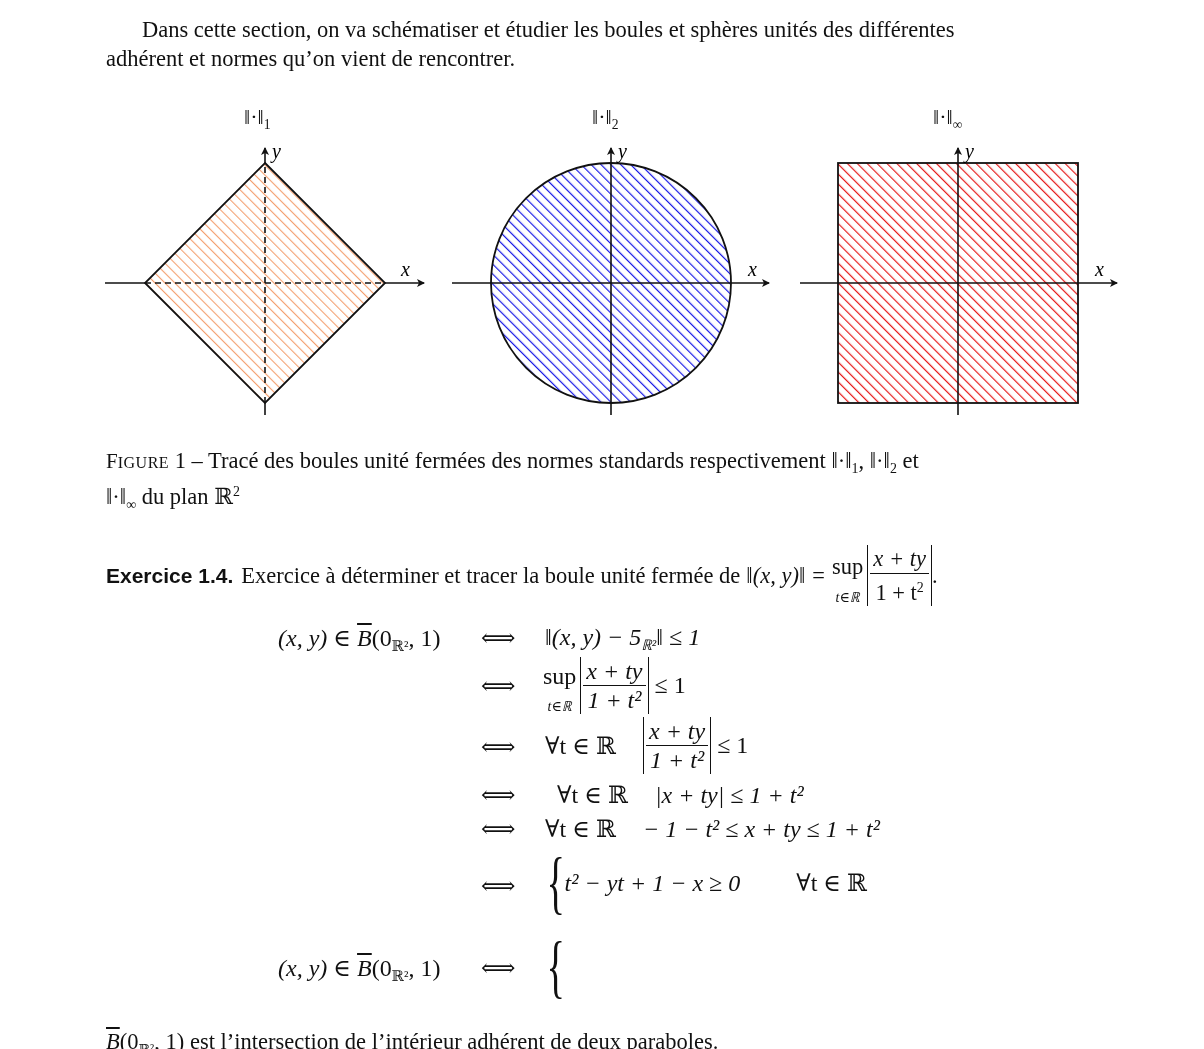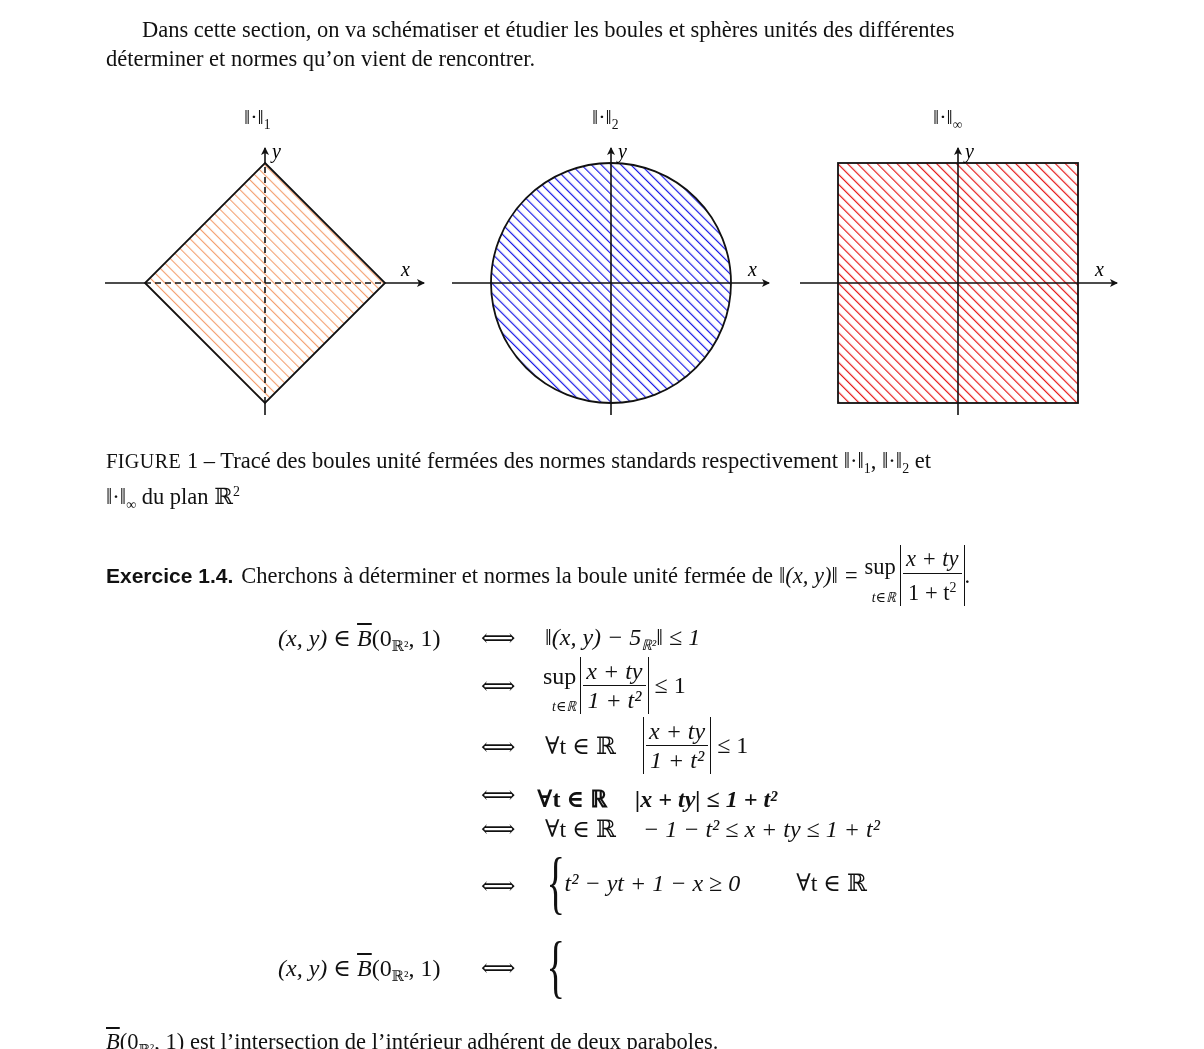--- a/index.html
+++ b/index.html
@@ -6,41 +6,41 @@
   body {
     width: 1204px; height: 1049px; position: relative; overflow: hidden;
     font-family: "DejaVu Serif", "Liberation Serif", serif;
     color: #111;
   }
   .serif { font-family: "Liberation Serif", "DejaVu Serif", serif; }
   .abs { position: absolute; white-space: nowrap; }
   .para { font-size: 22.5px; line-height: 29px; }
   .it { font-style: italic; }
   .sc-big { font-size: 21px; }
-  .sc-small { font-size: 20px; letter-spacing: 0.5px; }
+  .sc-small { font-size: 16px; letter-spacing: 0.5px; }
   .bold { font-weight: bold; }
   .math { font-family: "Liberation Serif", "DejaVu Serif", serif; font-size: 24px; }
   .sub { font-size: 0.62em; vertical-align: -0.35em; }
   .sup { font-size: 0.62em; vertical-align: 0.55em; }
   .frac { display: inline-block; vertical-align: middle; text-align: center; }
   .frac .num { display: block; padding: 0 3px; border-bottom: 1.3px solid #111; line-height: 28px; }
   .frac .den { display: block; padding: 0 3px; line-height: 28px; }
   .absbar { display: inline-block; vertical-align: middle; border-left: 1.3px solid #111; border-right: 1.3px solid #111; padding: 0 2px; }
-  .supop { display: inline-block; vertical-align: middle; text-align: right; line-height: 20px; }
+  .supop { display: inline-block; vertical-align: middle; text-align: center; line-height: 20px; }
   .supop .under { display: block; font-size: 14px; font-style: italic; margin-top: 11px; }
   .brace { display: inline-block; vertical-align: middle; font-size: 70px; line-height: 70px; transform: scaleX(0.55); margin-right: -8px; margin-left: -6px; font-weight: 200; }
   .sys { display: inline-block; vertical-align: middle; line-height: 37px; }
   .overB { text-decoration: overline; }
   svg text { font-family: "Liberation Serif", "DejaVu Serif", serif; }
 </style>
 </head>
 <body>
 
 <div class="abs para serif" style="left:142px; top:15px;">Dans cette section, on va schématiser et étudier les boules et sphères unités des différentes</div>
-<div class="abs para serif" style="left:106px; top:44px;">déterminer et normes qu’on vient de rencontrer.</div>
+<div class="abs para serif" style="left:106px; top:44px;">adhérent et normes qu’on vient de rencontrer.</div>
 
 <div class="abs math" style="left:244px; top:104px; font-size:22px;">
   <span>‖·‖</span><span class="sub">1</span>
 </div>
 <div class="abs math" style="left:592px; top:104px; font-size:22px;">
   <span>‖·‖</span><span class="sub">2</span>
 </div>
 <div class="abs math" style="left:933px; top:104px; font-size:22px;">
   <span>‖·‖</span><span class="sub">∞</span>
 </div>
@@ -100,21 +100,21 @@
   <span>et</span>
 </div>
 <div class="abs para serif" style="left:106px; top:477px;">
   <span>‖·‖</span><span class="sub">∞</span>
   <span>du plan</span>
   <span>ℝ</span><span class="sup">2</span>
 </div>
 
 <div class="abs para serif" style="left:106px; top:543px; display:flex; align-items:center;">
   <span class="bold" style="font-family:'Liberation Sans', sans-serif; font-size:21px;">Exercice 1.4.</span>
-  <span style="margin-left:8px;">Cherchons à déterminer et normes la boule unité fermée de</span>
+  <span style="margin-left:8px;">Exercice à déterminer et tracer la boule unité fermée de</span>
   <span class="it" style="margin-left:6px;">‖(x, y)‖ =</span>
   <span class="supop" style="margin-left:6px; margin-top:14px;">
     <span>sup</span>
     <span class="under">t∈ℝ</span>
   </span>
   <span class="absbar" style="margin-left:4px;">
     <span class="frac">
       <span class="num it">x + ty</span>
       <span class="den"><span>1 + t</span><span class="sup">2</span></span>
     </span>
@@ -152,21 +152,21 @@
   <span class="absbar">
     <span class="frac">
       <span class="num it">x + ty</span>
       <span class="den it">1 + t²</span>
     </span>
   </span>
   <span style="margin-left:6px;">≤ 1</span>
 </div>
 
 <div class="abs math" style="left:481px; top:781px;">⟺</div>
-<div class="abs math" style="left:537px; top:781px;font-weight:bold;">
+<div class="abs math" style="left:557px; top:781px;">
   <span style="width:98px; display:inline-block;">∀t ∈ ℝ</span><span class="it">|x + ty| ≤ 1 + t²</span>
 </div>
 
 <div class="abs math" style="left:481px; top:815px;">⟺</div>
 <div class="abs math" style="left:545px; top:815px;">
   <span style="width:98px; display:inline-block;">∀t ∈ ℝ</span><span class="it">− 1 − t² ≤ x + ty ≤ 1 + t²</span>
 </div>
 
 <div class="abs math" style="left:481px; top:872px;">⟺</div>
 <div class="abs math" style="left:545px; top:848px; display:flex; align-items:center;">

